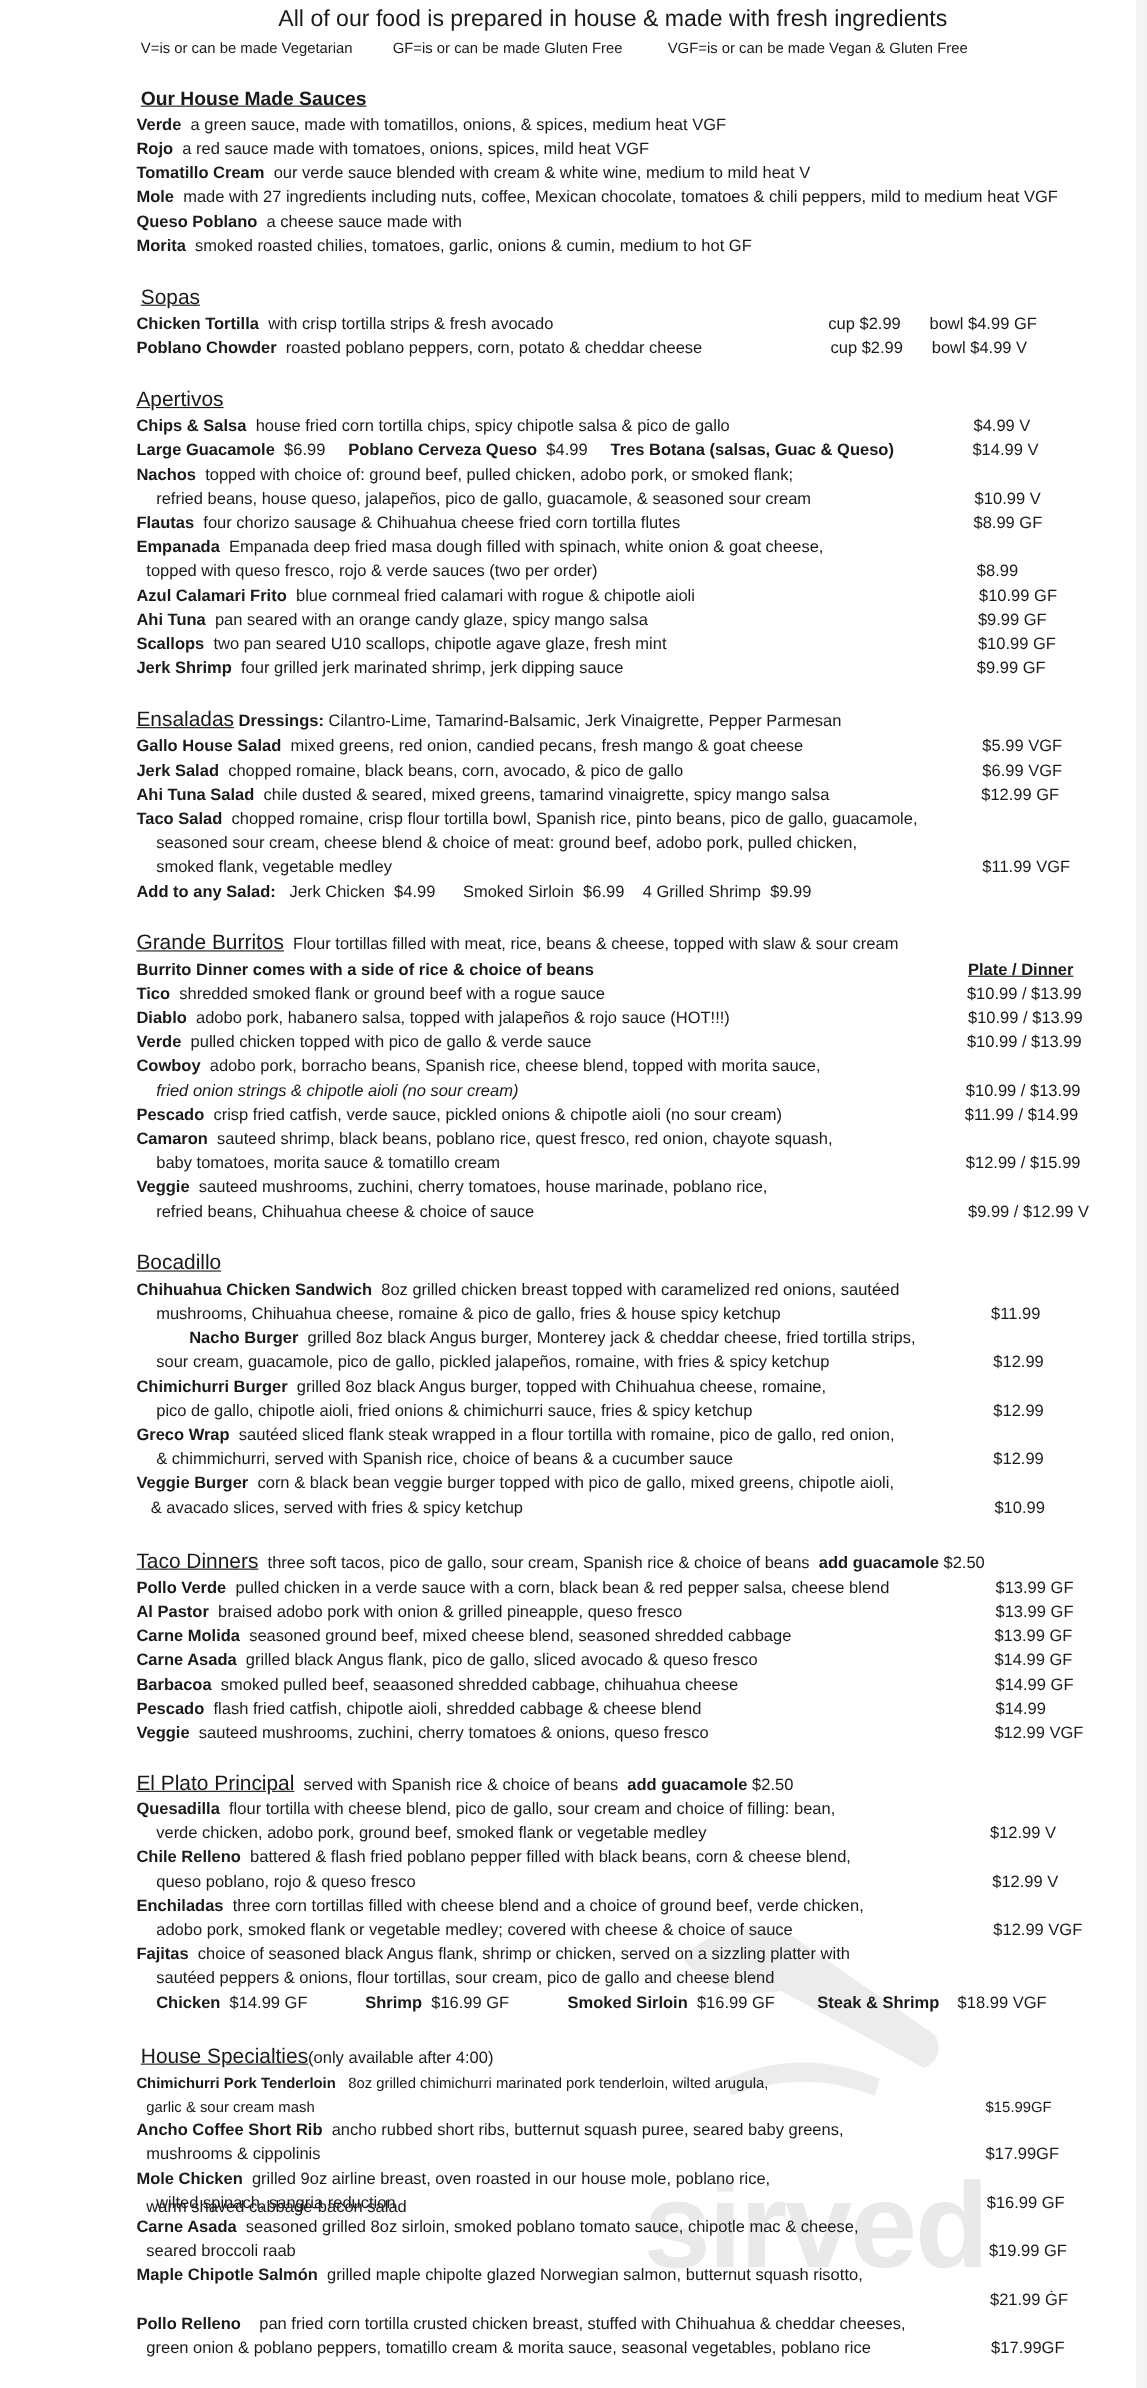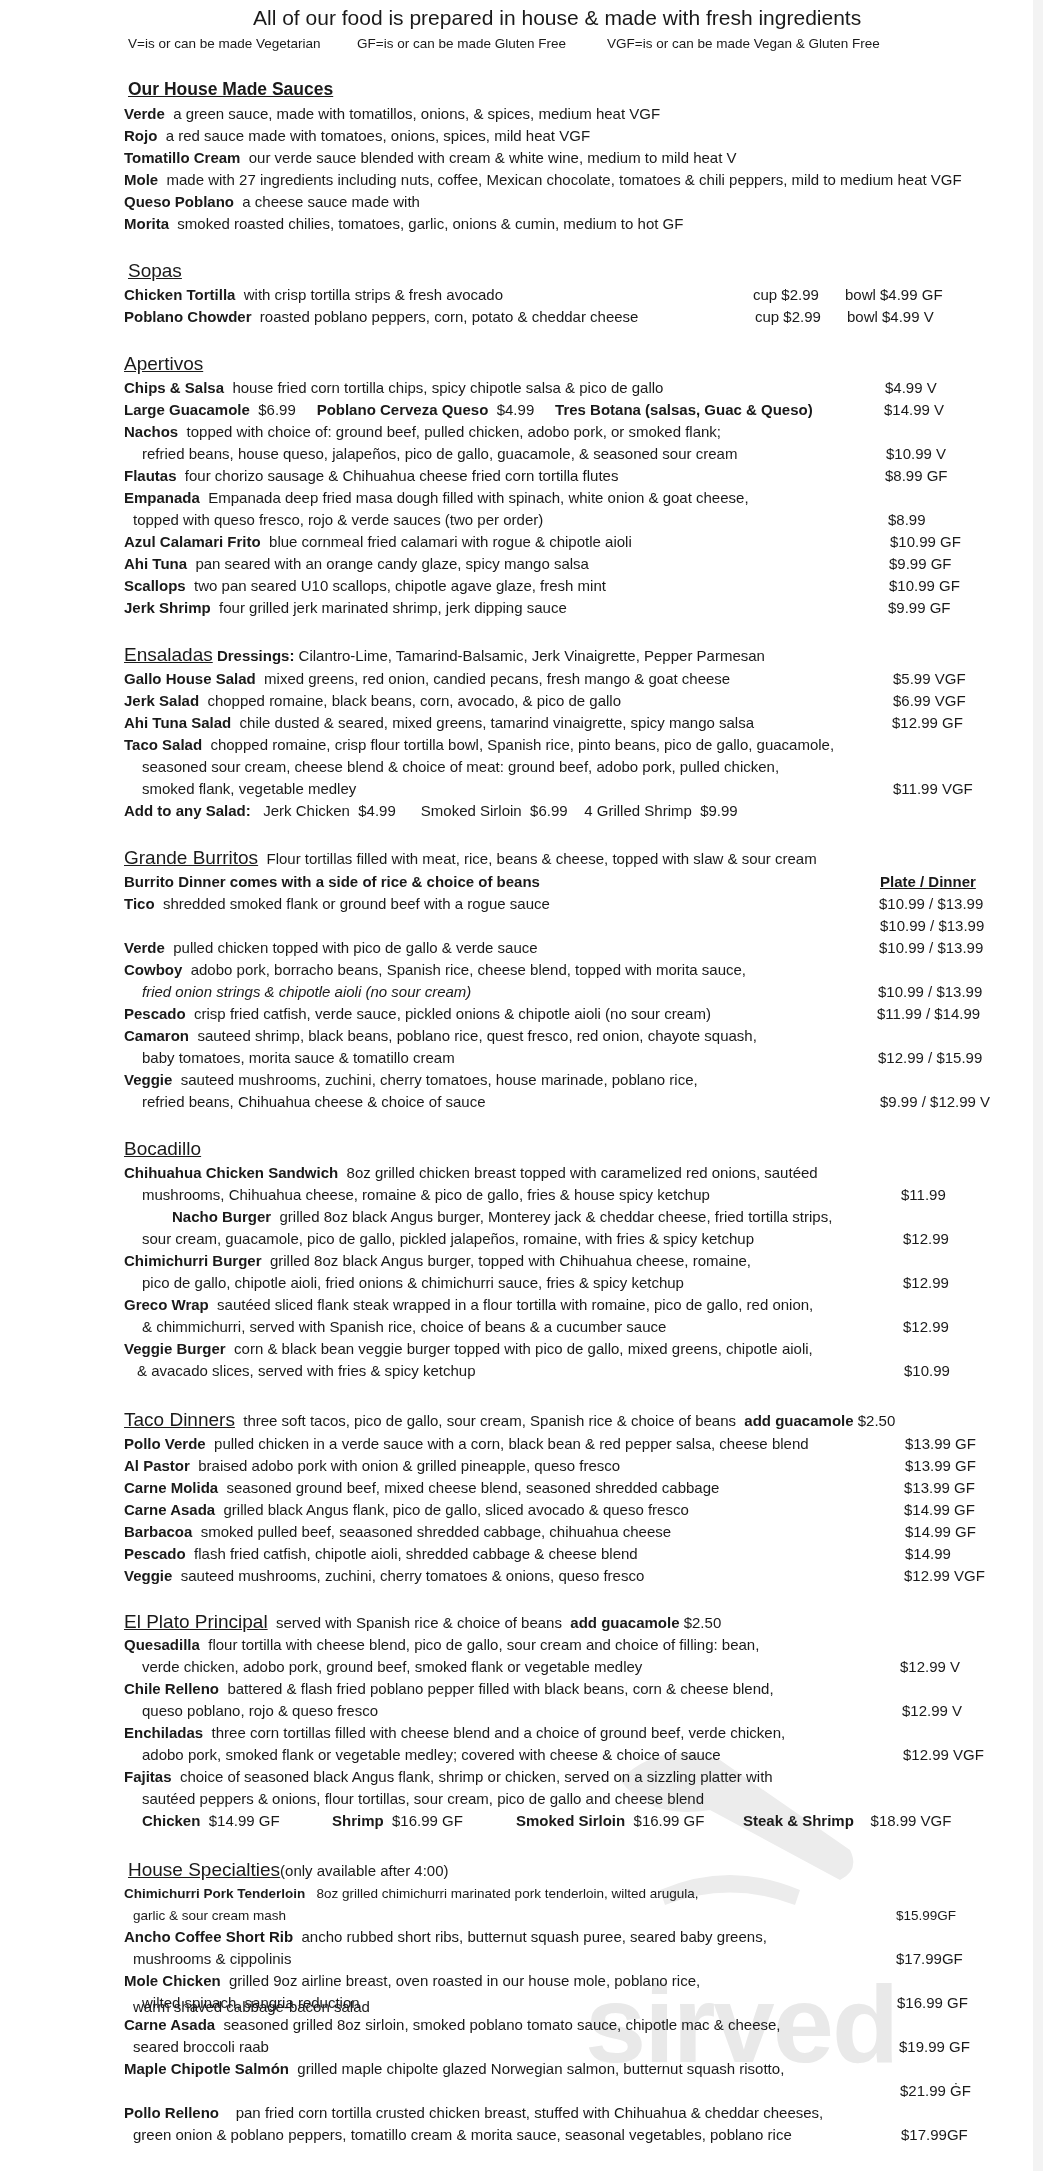--- a/index.html
+++ b/index.html
@@ -106,20 +106,21 @@
 </div>
 
 <div class="t" style="left:124px;top:847px;">
   <span class="sec" style="position:static;">Grande Burritos</span>&nbsp;
   <span>Flour tortillas filled with meat, rice, beans &amp; cheese, topped with slaw &amp; sour cream</span>
 </div>
 <div class="t b" style="left:124px;top:873px;">Burrito Dinner comes with a side of rice &amp; choice of beans</div>
 <div class="price b u" style="left:880px;top:873px;">Plate / Dinner</div>
 <div class="t" style="left:124px;top:895px;"><b>Tico</b>&nbsp;&nbsp;<span>shredded smoked flank or ground beef with a rogue sauce</span></div>
 <div class="price" style="left:879px;top:895px;">$10.99 / $13.99</div>
+<div class="t" style="left:124px;top:917px;"><b>Diablo</b>&nbsp;&nbsp;<span>adobo pork, habanero salsa, topped with jalapeños &amp; rojo sauce (HOT!!!)</span></div>
 <div class="price" style="left:880px;top:917px;">$10.99 / $13.99</div>
 <div class="t" style="left:124px;top:939px;"><b>Verde</b>&nbsp;&nbsp;<span>pulled chicken topped with pico de gallo &amp; verde sauce</span></div>
 <div class="price" style="left:879px;top:939px;">$10.99 / $13.99</div>
 <div class="t" style="left:124px;top:961px;"><b>Cowboy</b>&nbsp;&nbsp;<span>adobo pork, borracho beans, Spanish rice, cheese blend, topped with morita sauce,</span></div>
 <div class="t" style="left:142px;top:983px;font-style:italic;">fried onion strings &amp; chipotle aioli (no sour cream)</div>
 <div class="price" style="left:878px;top:983px;">$10.99 / $13.99</div>
 <div class="t" style="left:124px;top:1005px;"><b>Pescado</b>&nbsp;&nbsp;<span>crisp fried catfish, verde sauce, pickled onions &amp; chipotle aioli (no sour cream)</span></div>
 <div class="price" style="left:877px;top:1005px;">$11.99 / $14.99</div>
 <div class="t" style="left:124px;top:1027px;"><b>Camaron</b>&nbsp;&nbsp;<span>sauteed shrimp, black beans, poblano rice, quest fresco, red onion, chayote squash,</span></div>
 <div class="t" style="left:142px;top:1049px;">baby tomatoes, morita sauce &amp; tomatillo cream</div>

